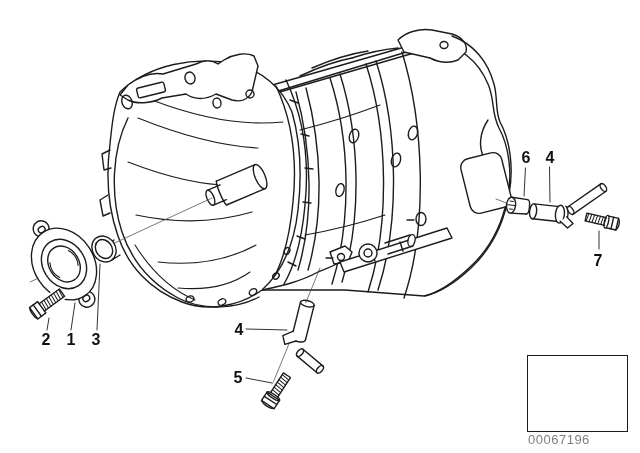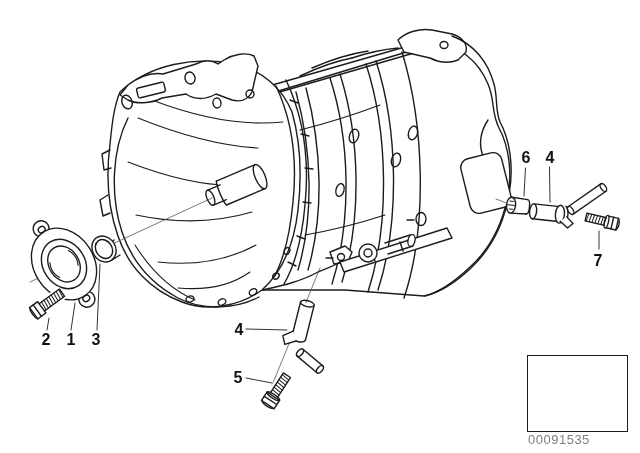--- a/index.html
+++ b/index.html
@@ -266,15 +266,15 @@
   <div class="callout" style="left:46px;top:340px">2</div>
   <div class="callout" style="left:71px;top:340px">1</div>
   <div class="callout" style="left:96px;top:340px">3</div>
   <div class="callout" style="left:239px;top:330px">4</div>
   <div class="callout" style="left:238px;top:378px">5</div>
   <div class="callout" style="left:526px;top:158px">6</div>
   <div class="callout" style="left:550px;top:158px">4</div>
   <div class="callout" style="left:598px;top:261px">7</div>
 
   <div class="thumb-box"></div>
-  <div class="thumb-code">00091535</div>
+  <div class="thumb-code">00067196</div>
 
 </div>
 
 </body></html>

